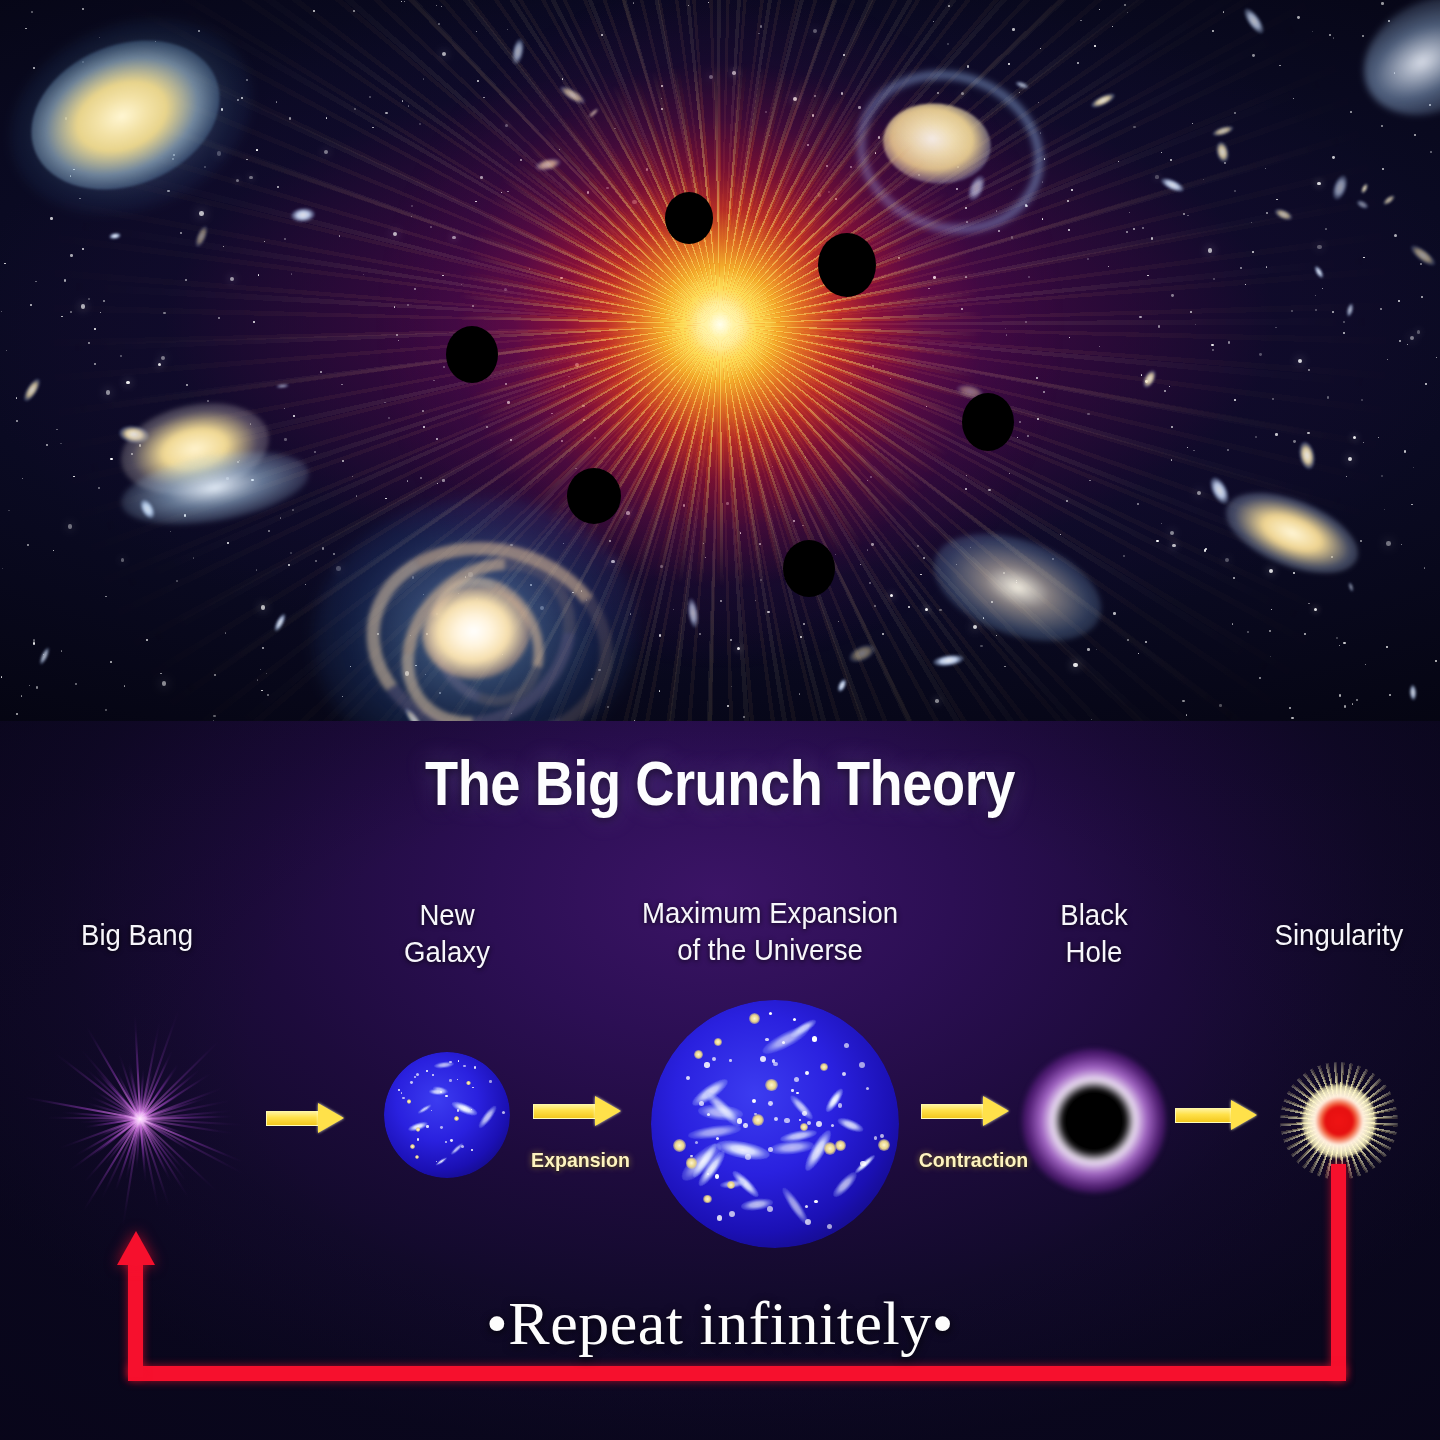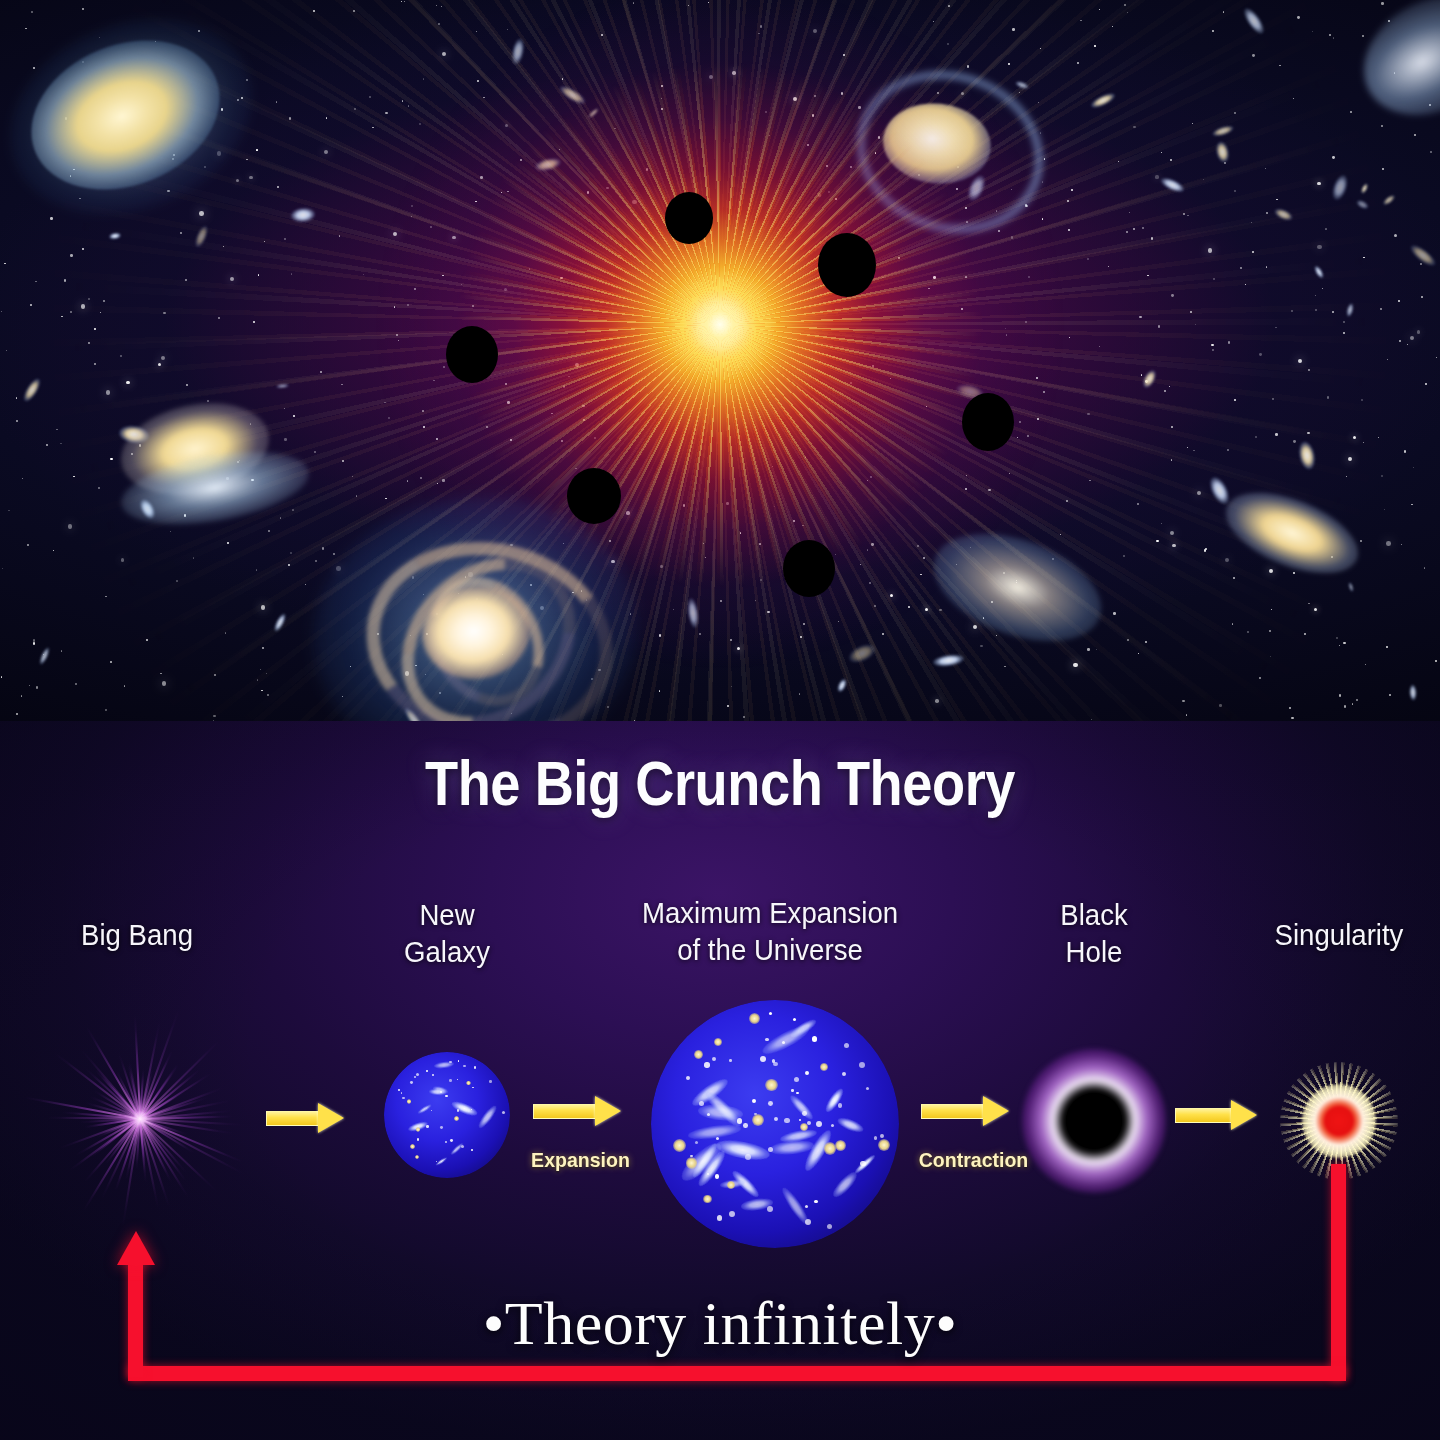--- a/index.html
+++ b/index.html
@@ -1136,15 +1136,15 @@
 
   <div id="loop">
     <div class="redbar" style="left:1331px;top:443px;width:15px;height:215px;"></div>
     <div class="redbar" style="left:128px;top:645px;width:1218px;height:15px;"></div>
     <div class="redbar" style="left:128px;top:538px;width:15px;height:118px;"></div>
     <div style="position:absolute;left:117px;top:510px;width:0;height:0;
          border-left:19px solid transparent;border-right:19px solid transparent;
          border-bottom:34px solid #f6102d;filter:drop-shadow(0 0 7px rgba(246,16,45,.65));"></div>
   </div>
 
-  <div id="repeat">•Theory infinitely•</div>
+  <div id="repeat">•Repeat infinitely•</div>
 
 </div>
 
 </body></html>

